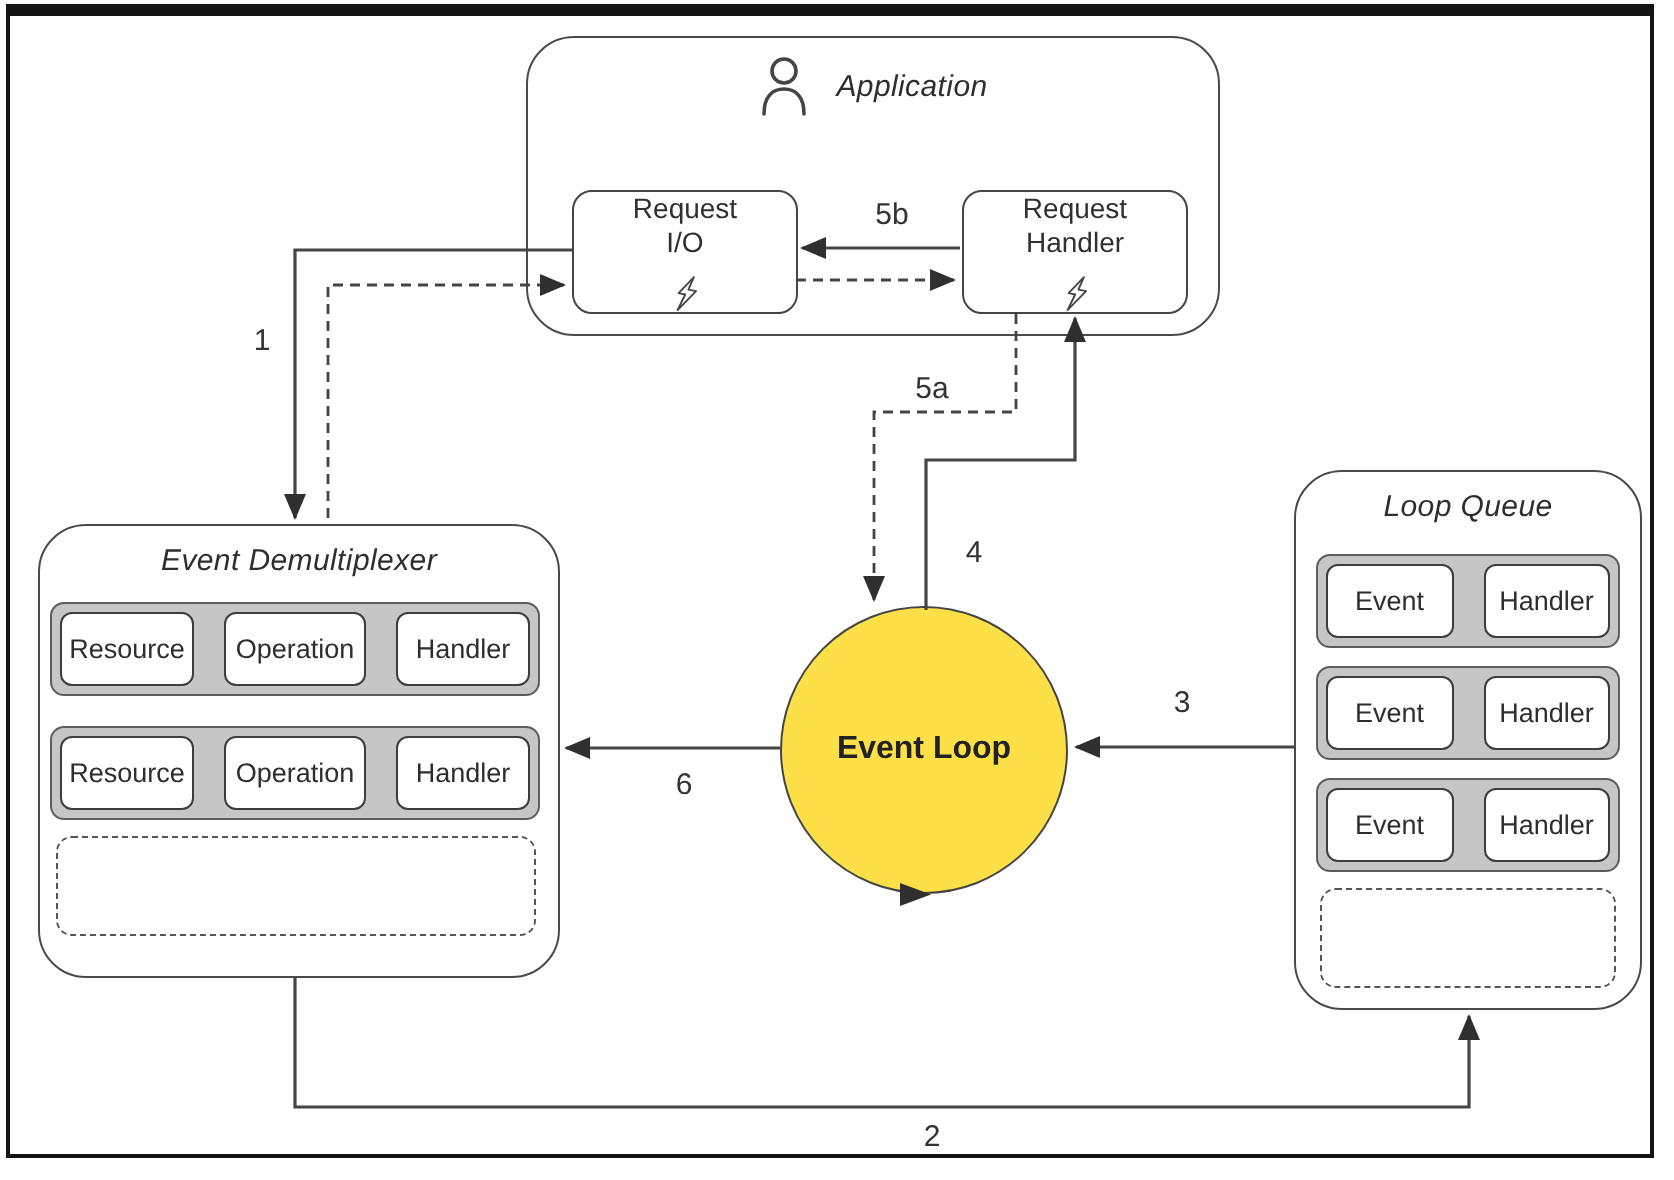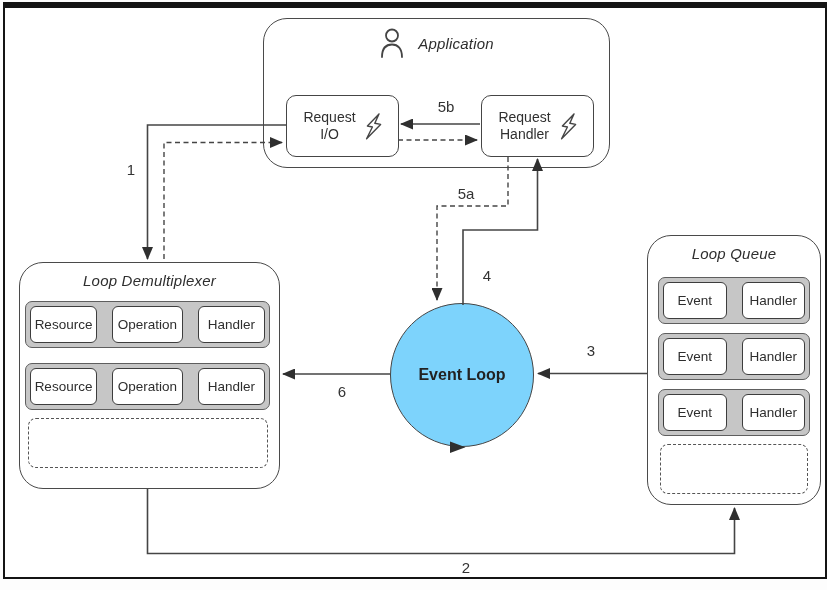--- a/index.html
+++ b/index.html
@@ -16,39 +16,39 @@
     box-sizing:border-box;
   }
   .boxtitle{
     font-style:italic;font-size:15px;color:#2e2e2e;text-align:center;margin-top:9px;
     letter-spacing:.2px;
   }
   .apphead{display:flex;align-items:center;justify-content:center;gap:13px;margin-top:9px;}
   .apphead .boxtitle{margin-top:0;}
   .subbox{
     position:absolute;background:#fff;border:1.6px solid #454545;border-radius:10px;
-    box-sizing:border-box;display:flex;align-items:center;justify-content:center;gap:8px;
+    box-sizing:border-box;display:flex;align-items:center;justify-content:center;gap:8px;flex-direction:column;
   }
   .subbox .lbl{font-size:14px;line-height:1.22;text-align:center;color:#303030;}
   .grayrow{
     position:absolute;background:#c6c6c6;border:1.5px solid #5e5e5e;border-radius:7px;
     box-sizing:border-box;display:flex;gap:15px;padding:4px;
   }
   .cell{
     flex:1;background:#fff;border:1.6px solid #3d3d3d;border-radius:6px;
     display:flex;align-items:center;justify-content:center;
     font-size:13.5px;color:#2e2e2e;box-sizing:border-box;
   }
   .dashedbox{
     position:absolute;border:1.5px dashed #555;border-radius:8px;background:#fff;
     box-sizing:border-box;
   }
   #event-loop{
     position:absolute;left:390px;top:303px;width:144px;height:144px;border-radius:50%;
-    border:1.6px solid #454545;background:#7dd3fc;box-sizing:border-box;
+    border:1.6px solid #454545;background:#fde047;box-sizing:border-box;
     display:flex;align-items:center;justify-content:center;
     font-size:16px;font-weight:bold;color:#222;
   }
   #arrow-layer{position:absolute;left:0;top:0;pointer-events:none;}
   #arrow-layer text{font-family:"Liberation Sans","DejaVu Sans",sans-serif;font-size:15px;fill:#333;}
 </style>
 </head>
 <body>
 
 <div id="stage">
@@ -78,21 +78,21 @@
         <span>Request</span><br>
         <span>Handler</span>
       </span>
       <svg width="18" height="27" viewBox="0 0 18 27">
         <path d="M15,0.9 L3.4,13 L8.4,14 L2.6,25.8 L16.6,11.4 L10.8,10.3 Z" fill="#fff" stroke="#454545" stroke-width="1.4" stroke-linejoin="round"></path>
       </svg>
     </div>
   </div>
 
   <div class="bigbox" style="left:19px;top:262px;width:261px;height:227px;">
-    <div class="boxtitle">Loop Demultiplexer</div>
+    <div class="boxtitle">Event Demultiplexer</div>
 
     <div class="grayrow" style="left:5px;top:38px;width:245px;height:47px;">
       <div class="cell">Resource</div>
       <div class="cell" style="flex:1.06;">Operation</div>
       <div class="cell">Handler</div>
     </div>
 
     <div class="grayrow" style="left:5px;top:100px;width:245px;height:47px;">
       <div class="cell">Resource</div>
       <div class="cell" style="flex:1.06;">Operation</div>

